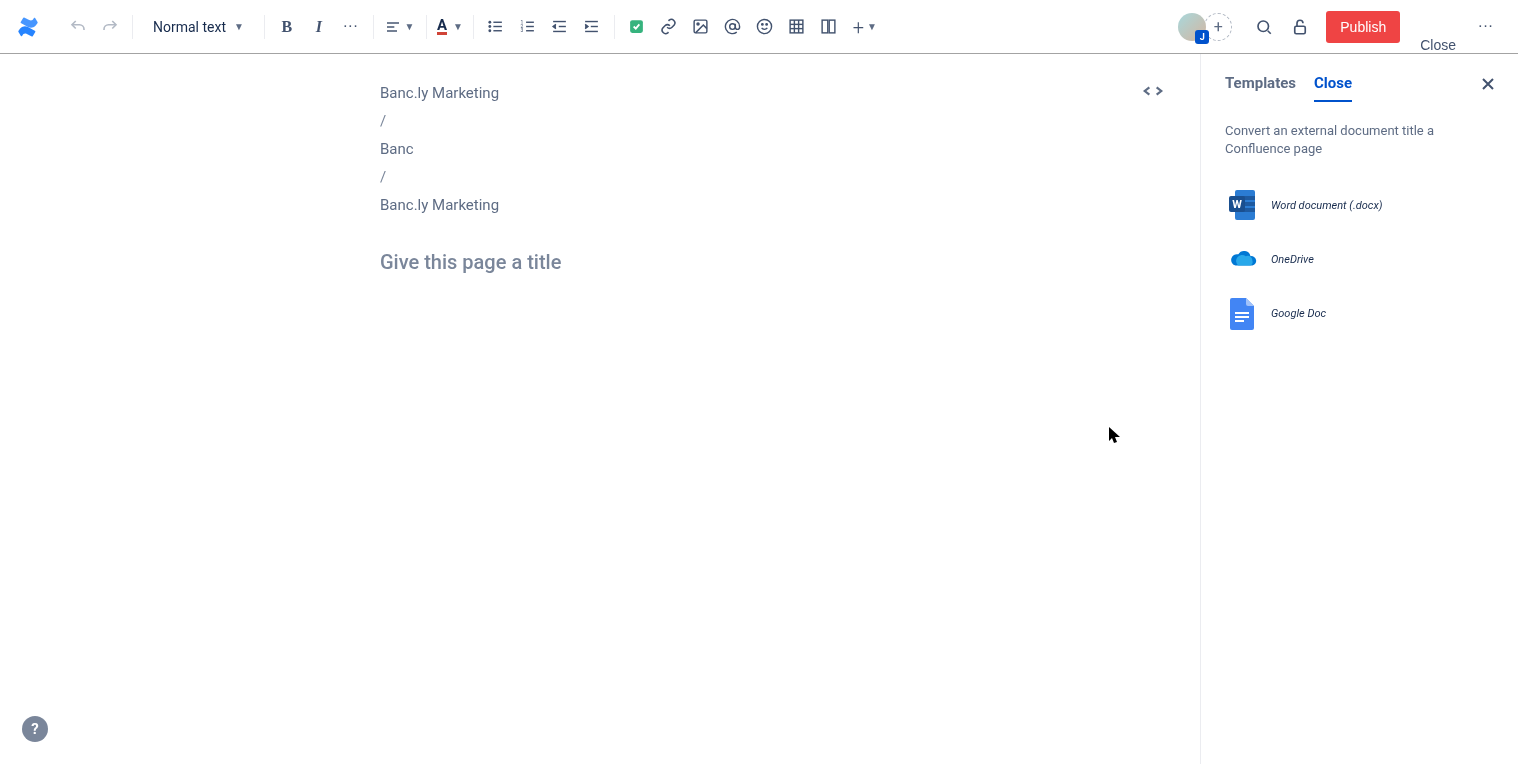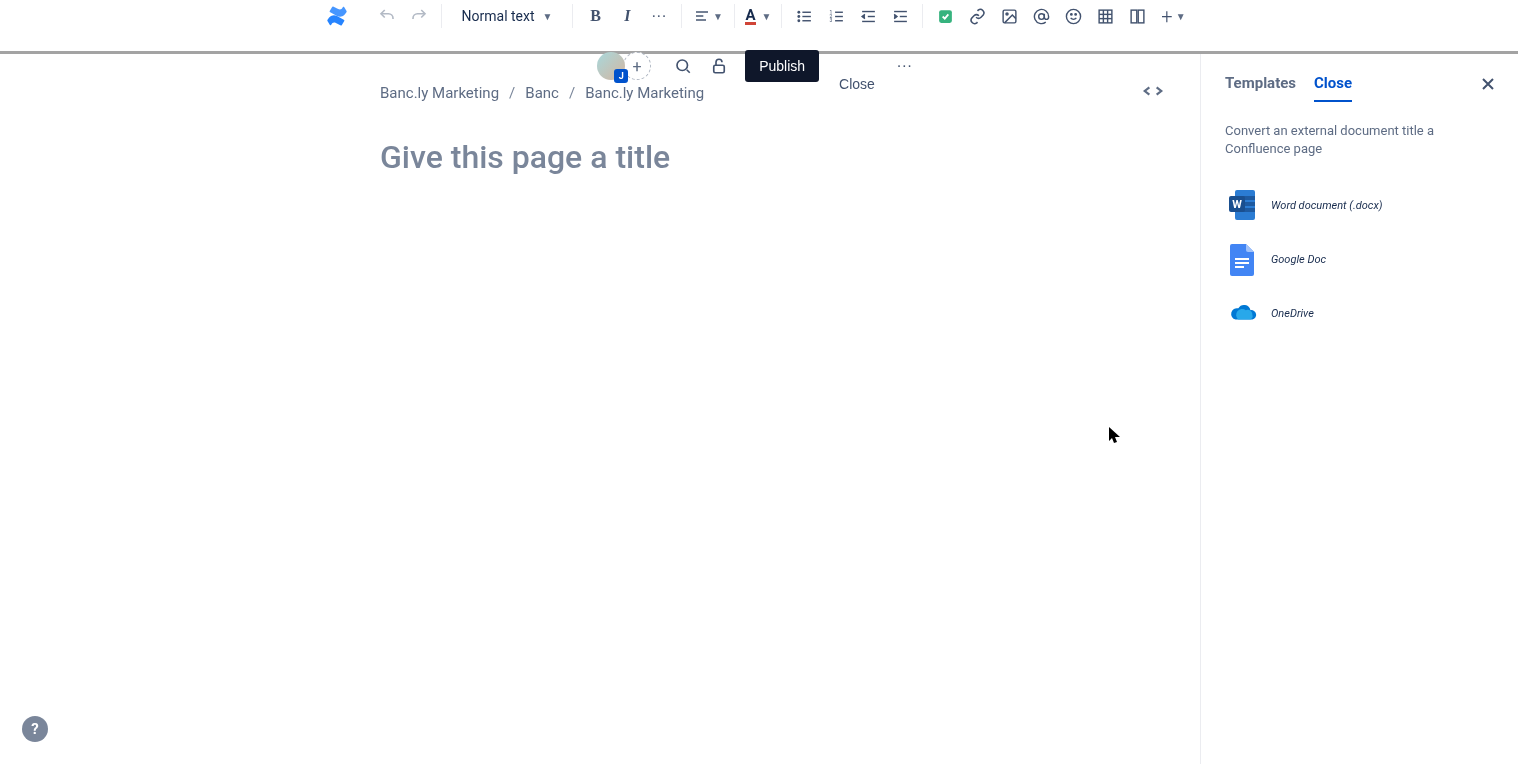--- a/index.html
+++ b/index.html
@@ -9,25 +9,24 @@
   color: #172B4D;
   width: 1518px;
   height: 764px;
   overflow: hidden;
   position: relative;
 }
 
 
 .toolbar {
   height: 54px;
-  border-bottom: 3px solid #a3a3a3;
+  border-bottom: 1px solid #a3a3a3;
   display: flex;
   align-items: center;
   padding: 0 16px;
-  flex-direction: column;
 }
 .toolbar-left { display: flex; align-items: center; flex: 1; }
 .toolbar-right { display: flex; align-items: center; gap: 4px; }
 
 .app-logo {
   width: 24px; height: 24px;
   margin-right: 22px;
   display:flex; align-items:center; justify-content:center;
 }
 
@@ -84,21 +83,21 @@
 }
 .add-person {
   width:28px; height:28px; border-radius:50%;
   background:#fff; border:1px dashed #b3bac5;
   display:flex; align-items:center; justify-content:center;
   color:#5e6c84; font-size:16px; cursor:pointer;
   margin-left:-6px; margin-right:12px;
 }
 
 .publish-btn {
-  background:#0f172a; color:#fff;
+  background:#ef4444; color:#fff;
   border:none; border-radius:3px;
   height:32px; padding:0 14px;
   font-size:14px; font-weight:500; cursor:pointer;
   margin: 17px 6px;
 }
 .close-btn {
   background:none; border:none;
   color:#42526E; font-size:14px;
   height:32px; padding:0 10px; cursor:pointer;
   border-radius:3px;
@@ -116,31 +115,32 @@
   position:relative;
 }
 .editor-inner {
   margin-left: 380px;
   max-width: 760px;
 }
 .breadcrumb {
   font-size:15px; color:#5e6c84;
   display:flex; align-items:flex-start; gap:10px;
   margin-bottom: 36px;
+  flex-direction: column;
 }
 .breadcrumb-item { color:#5e6c84; cursor:pointer; }
 .breadcrumb-sep { color:#7a869a; }
 .page-width-toggle {
   position:absolute; top:30px; right:36px;
   color:#5e6c84; cursor:pointer;
   font-size:14px; font-weight:600;
 }
 
 .title-placeholder {
-  font-size:32px; font-weight:500;
+  font-size:20px; font-weight:500;
   color:#7a869a;
   margin-bottom: 26px;
 }
 .body-placeholder {
   font-size:17px; color:#5e6c84;
   line-height:1.55;
 }
 .body-placeholder p { margin-bottom: 28px; }
 
 
@@ -431,40 +431,40 @@
             <rect x="6" y="20" width="20" height="4" fill="#1e5aa0"></rect>
             <rect x="0" y="8" width="16" height="16" rx="2" fill="#1a4f8f"></rect>
             <text x="8" y="20" text-anchor="middle" font-size="11" font-weight="700" fill="#fff">W</text>
           </svg>
       </div>
       <span class="import-label">Word document (.docx)</span>
     </div>
 
     <div class="import-item">
       <div class="import-icon">
+        <svg width="30" height="20" viewBox="0 0 30 20">
+            <path d="M10 5a7 7 0 0113 2 5 5 0 012 10H7a6 6 0 013-12z" fill="#0078D4"></path>
+            <path d="M18 7a5 5 0 017 5 4 4 0 01-2 5H10a5 5 0 018-10z" fill="#28A8EA"></path>
+          </svg>
+      </div>
+      <span class="import-label">OneDrive</span>
+    </div>
+
+    <div class="import-item">
+      <div class="import-icon">
         <svg width="26" height="34" viewBox="0 0 26 34">
             <path d="M2 2h14l8 8v22a2 2 0 01-2 2H2a2 2 0 01-2-2V4a2 2 0 012-2z" fill="#4285F4"></path>
             <path d="M16 2l8 8h-6a2 2 0 01-2-2V2z" fill="#a1c2fa"></path>
             <rect x="5" y="16" width="14" height="2" fill="#fff"></rect>
             <rect x="5" y="20" width="14" height="2" fill="#fff"></rect>
             <rect x="5" y="24" width="9" height="2" fill="#fff"></rect>
           </svg>
       </div>
       <span class="import-label">Google Doc</span>
     </div>
-
-    <div class="import-item">
-      <div class="import-icon">
-        <svg width="30" height="20" viewBox="0 0 30 20">
-            <path d="M10 5a7 7 0 0113 2 5 5 0 012 10H7a6 6 0 013-12z" fill="#0078D4"></path>
-            <path d="M18 7a5 5 0 017 5 4 4 0 01-2 5H10a5 5 0 018-10z" fill="#28A8EA"></path>
-          </svg>
-      </div>
-      <span class="import-label">OneDrive</span>
-    </div>
   </div>
 </div>
 
 <div class="help-btn">?</div>
 
 <div class="cursor-arrow">
   <svg width="14" height="18" viewBox="0 0 14 18">
       <path d="M1 1l0 14 3-3 2 5 3-1-2-5 5 0z" fill="#000"></path>
     </svg>
 </div>

